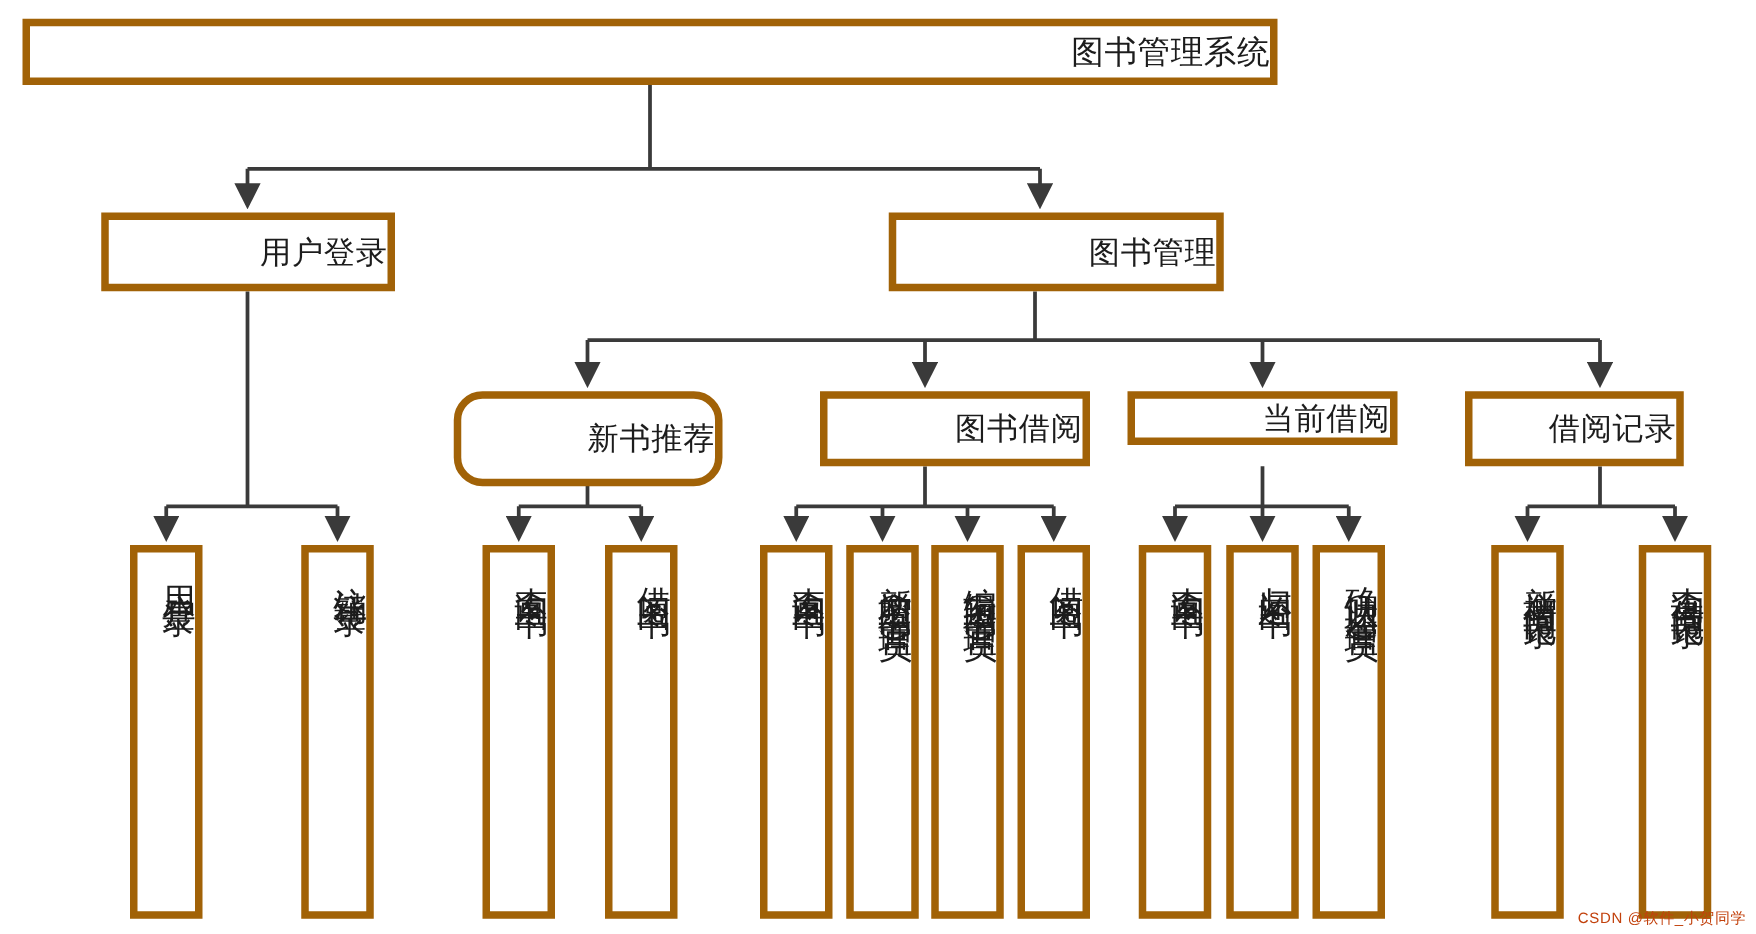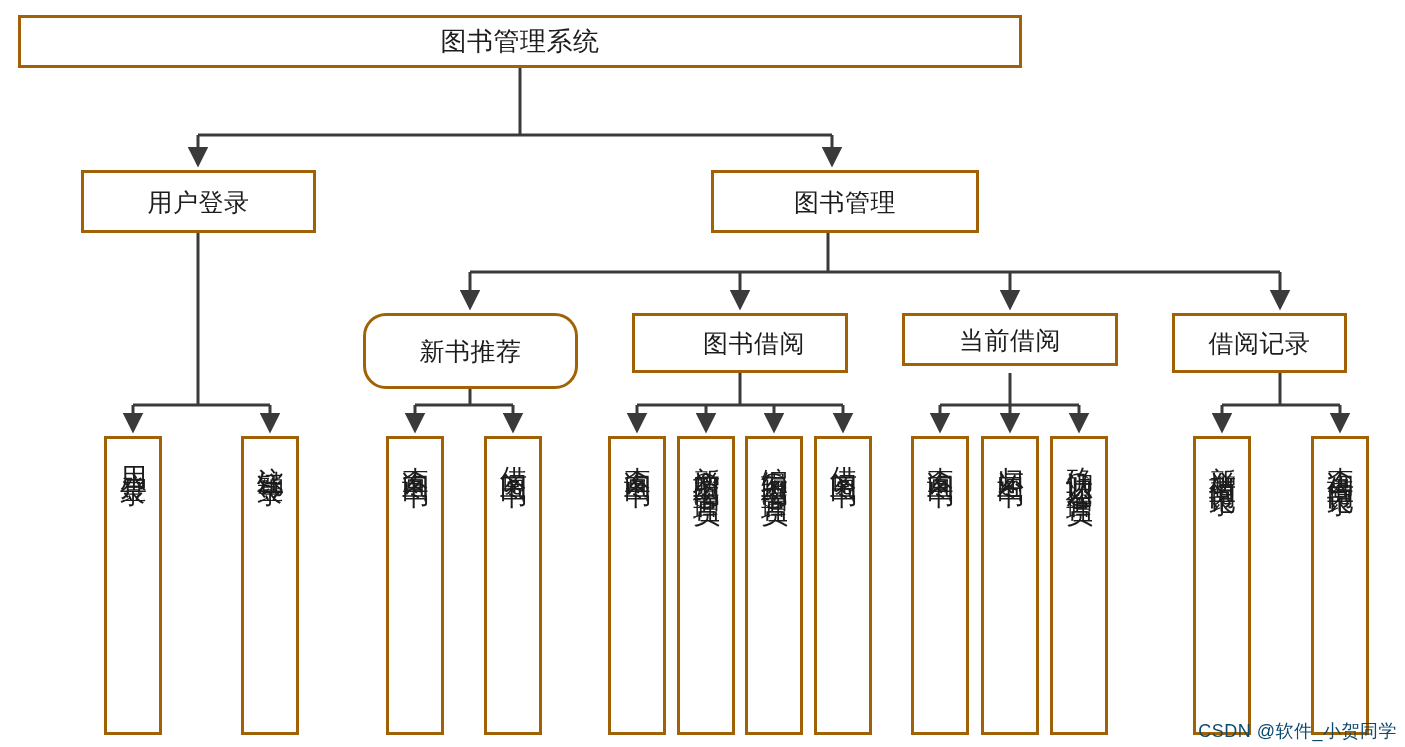--- a/index.html
+++ b/index.html
@@ -21,25 +21,25 @@
     position: absolute;
     left: 0;
     top: 0;
     width: 1405px;
     height: 747px;
     pointer-events: none;
   }
   .node {
     position: absolute;
     box-sizing: border-box;
-    border: 3px solid #a16207;
+    border: 6px solid #a16207;
     background: #ffffff;
     display: flex;
     align-items: center;
-    justify-content: center;
+    justify-content: flex-end;
     color: #1c1c1c;
   }
   .node .lbl {
     display: block;
     text-align: center;
     line-height: 1.12;
     white-space: nowrap;
   }
   
   .node.horiz .lbl {
@@ -59,22 +59,22 @@
     text-orientation: upright;
     font-size: 27px;
     line-height: 1.0;
     letter-spacing: 5px;
     white-space: nowrap;
   }
   .watermark {
     position: absolute;
     right: 8px;
     bottom: 4px;
-    font-size: 18px;
-    color: #0c4a6e;
+    font-size: 12px;
+    color: #c2410c;
     white-space: nowrap;
     letter-spacing: 0.5px;
   }
 </style>
 </head>
 <body>
 
 <div id="canvas">
 
   <svg class="wires" viewBox="0 0 1405 747" xmlns="http://www.w3.org/2000/svg">
@@ -134,24 +134,24 @@
   <div class="node horiz" style="left:81px; top:170px; width:235px; height:63px;">
     <span class="lbl">用户登录</span>
   </div>
   <div class="node horiz" style="left:711px; top:170px; width:268px; height:63px;">
     <span class="lbl">图书管理</span>
   </div>
 
   <div class="node horiz" style="left:363px; top:313px; width:215px; height:76px;border-radius:23px;">
     <span class="lbl">新书推荐</span>
   </div>
-  <div class="node horiz" style="left:632px; top:313px; width:216px; height:60px;padding-left:28px;">
+  <div class="node horiz" style="left:656px; top:313px; width:216px; height:60px;padding-left:28px;">
     <span class="lbl">图书借阅</span>
   </div>
-  <div class="node horiz" style="left:902px; top:313px; width:216px; height:53px;">
+  <div class="node horiz" style="left:902px; top:313px; width:216px; height:43px;">
     <span class="lbl">当前借阅</span>
   </div>
   <div class="node horiz" style="left:1172px; top:313px; width:175px; height:60px;">
     <span class="lbl">借阅记录</span>
   </div>
 
   <div class="node vert" style="left:104px; top:436px; width:58px; height:299px;">
     <span class="lbl">用户登录</span>
   </div>
   <div class="node vert" style="left:241px; top:436px; width:58px; height:299px;">

